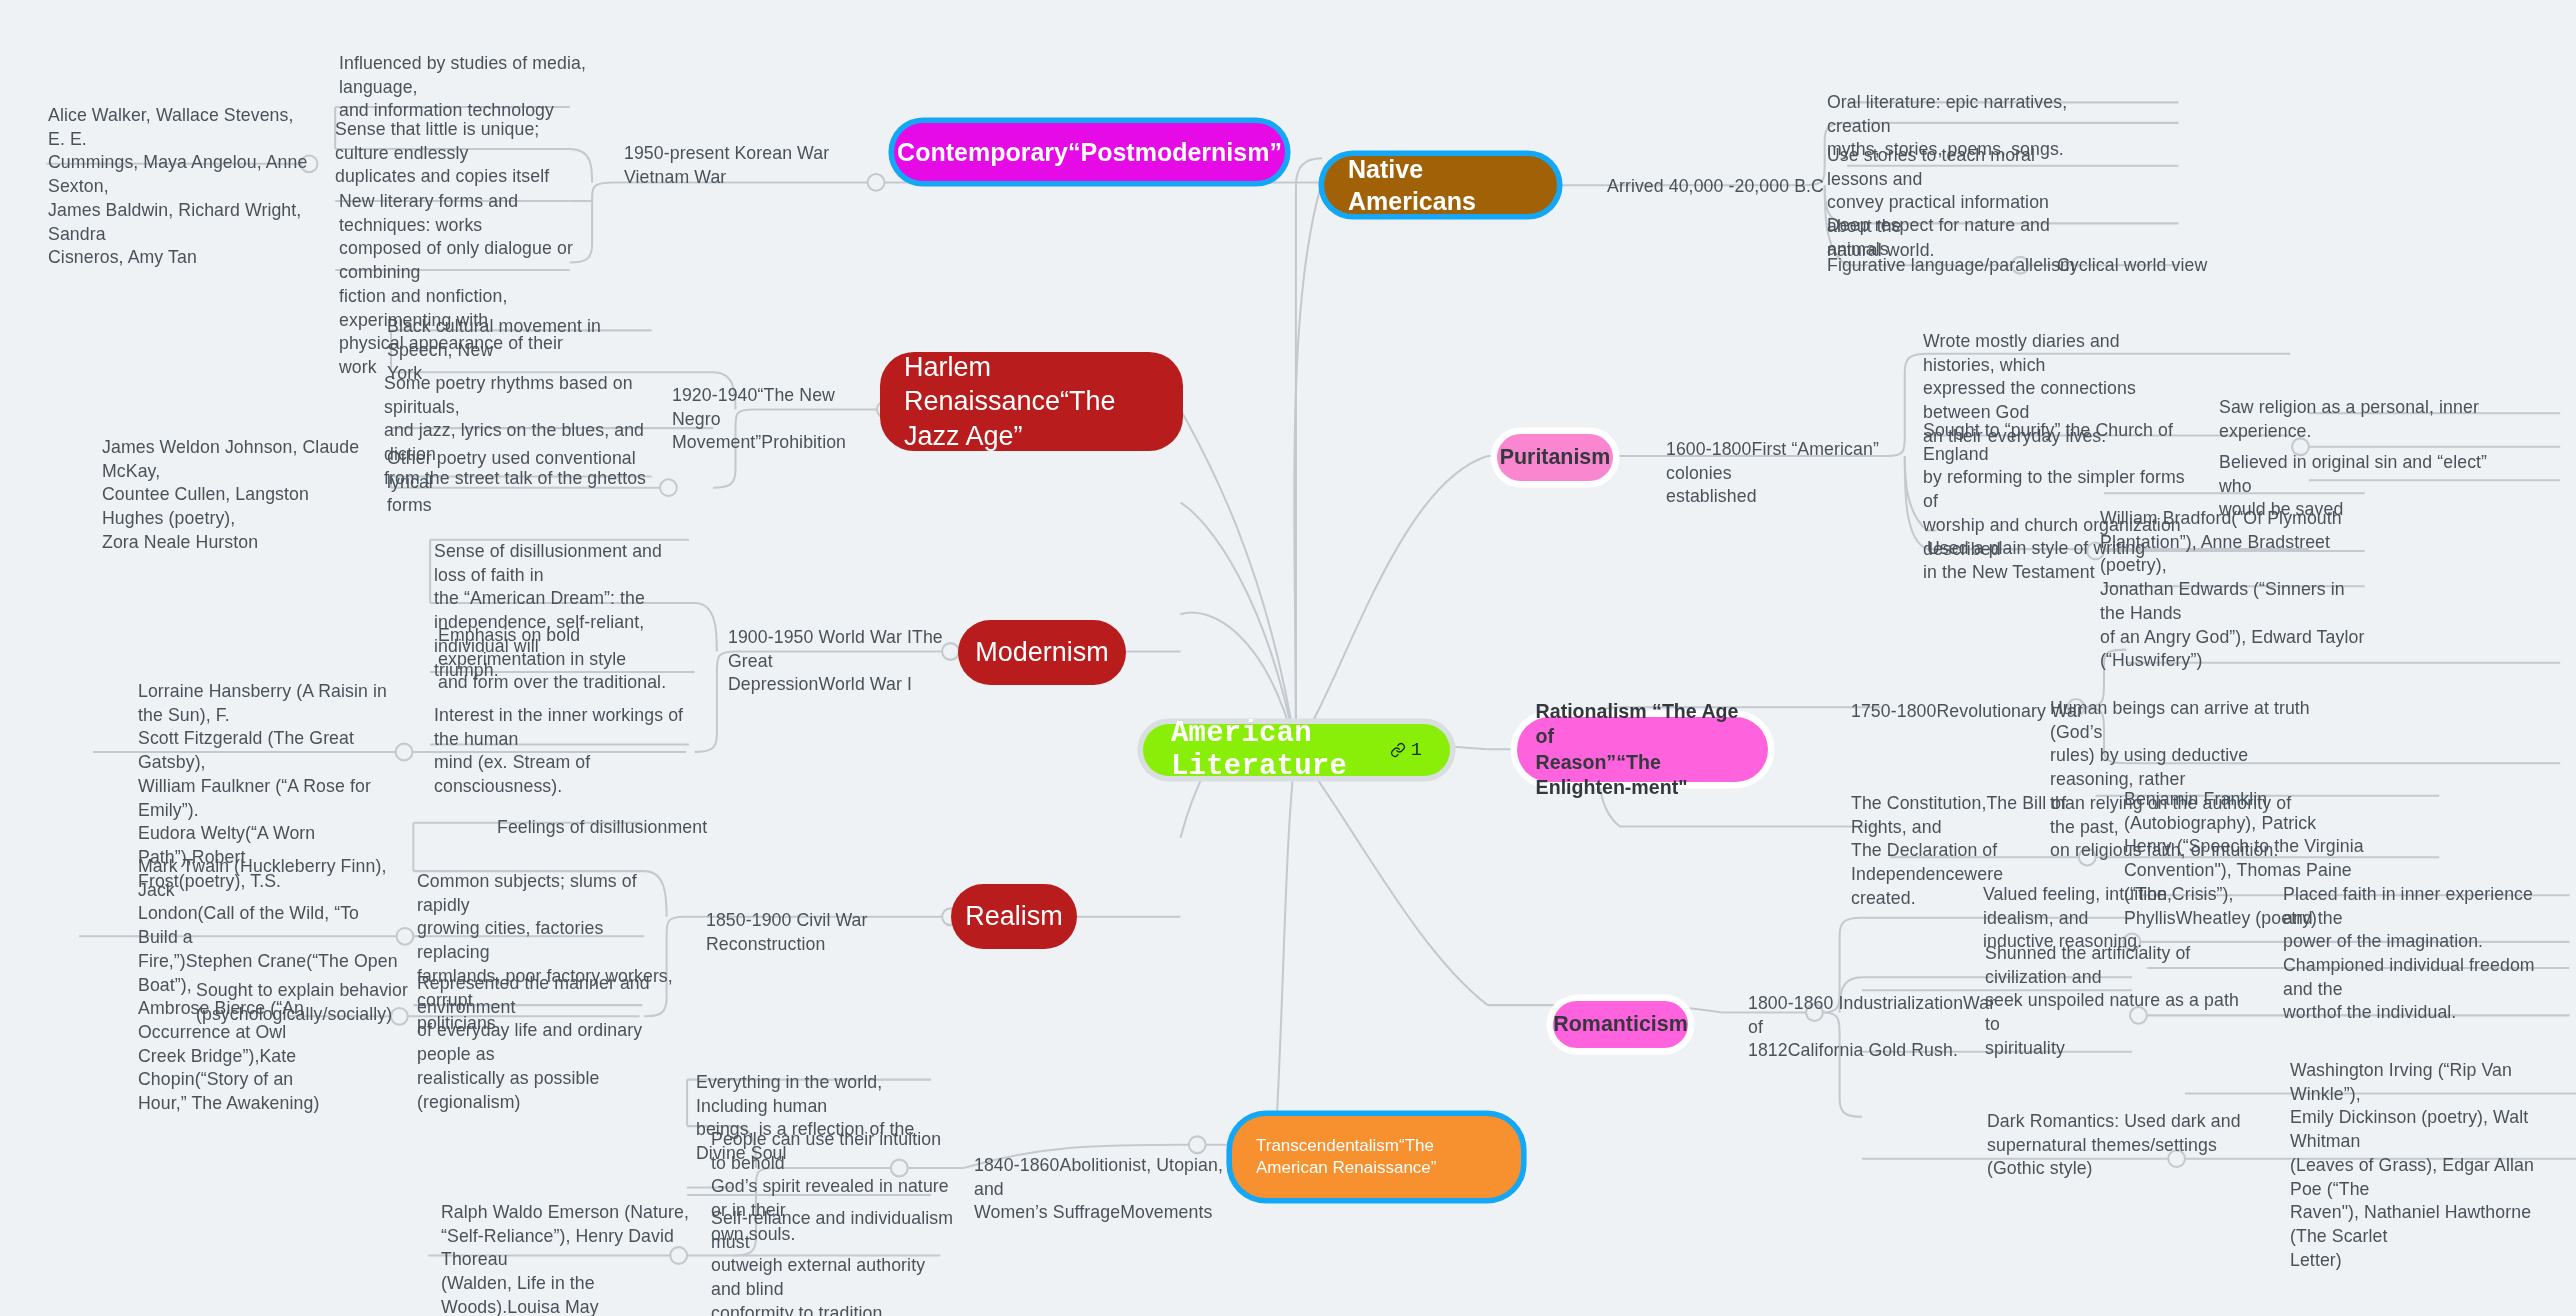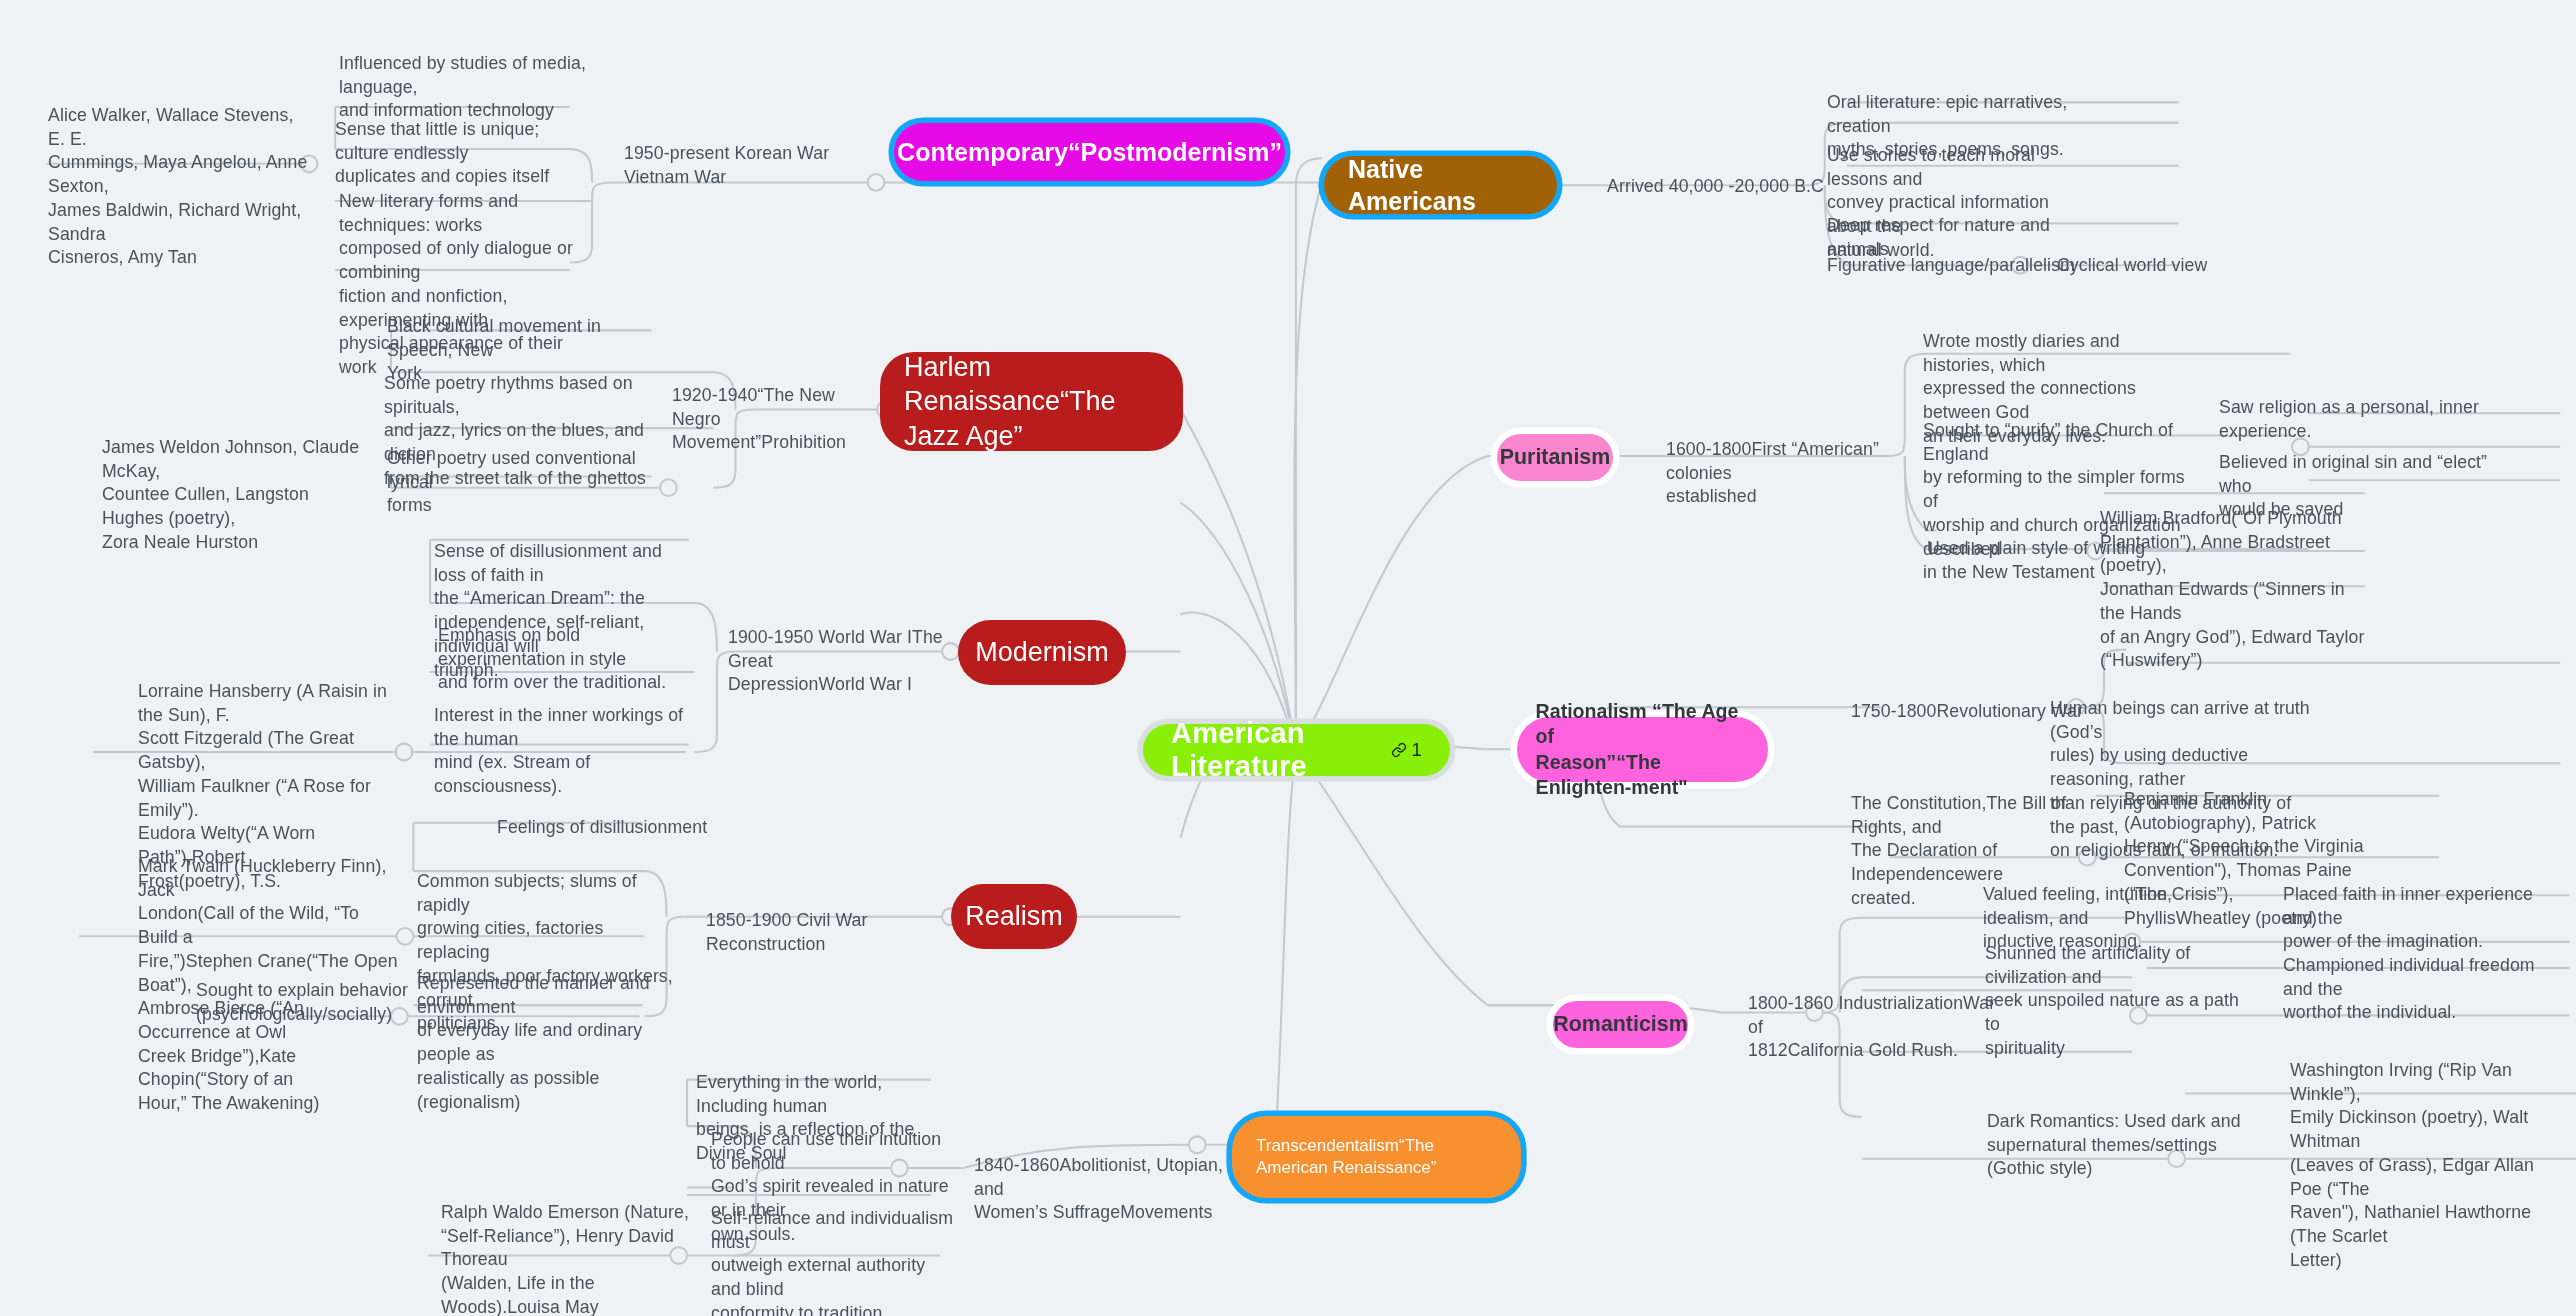--- a/index.html
+++ b/index.html
@@ -212,21 +212,21 @@
       <circle cx="2297" cy="1091" r="9" fill="#eef2f5"></circle>
       <path d="M2306 1091 L2760 1091"></path>
       <path d="M2306 1040 L2760 1040"></path>
       <circle cx="2338" cy="1245" r="9" fill="#eef2f5"></circle>
       <path d="M2347 1245 L2767 1245"></path>
       <path d="M2347 1175 L2767 1175"></path>
       <path d="M2000 1245 L2329 1245"></path>
     </g>
   </svg>
 
-  <div class="root" style="left:1143px; top:724px; width:307px; height:52px;">
+  <div class="root" style="left:1143px; top:724px; width:307px; height:52px;font-family:Liberation Mono, monospace;">
     <span>American Literature</span>
     <span class="lnk">
       <svg width="16" height="16" viewBox="0 0 24 24" fill="none" stroke="#14301a" stroke-width="2" stroke-linecap="round">
         <path d="M10 13a5 5 0 0 0 7.5.5l3-3a5 5 0 0 0-7-7l-1.7 1.7"></path>
         <path d="M14 11a5 5 0 0 0-7.5-.5l-3 3a5 5 0 0 0 7 7l1.7-1.7"></path>
       </svg>
       <span>1</span>
     </span>
   </div>
 

